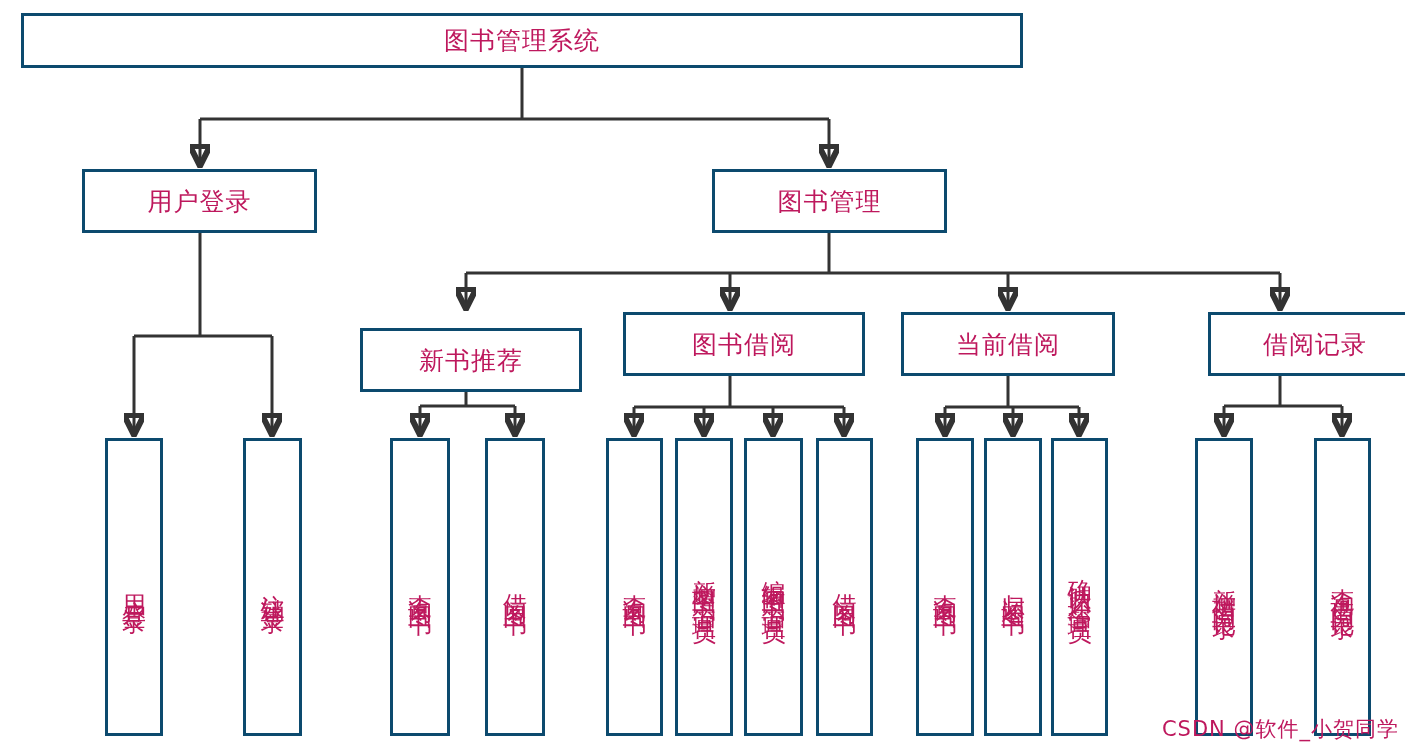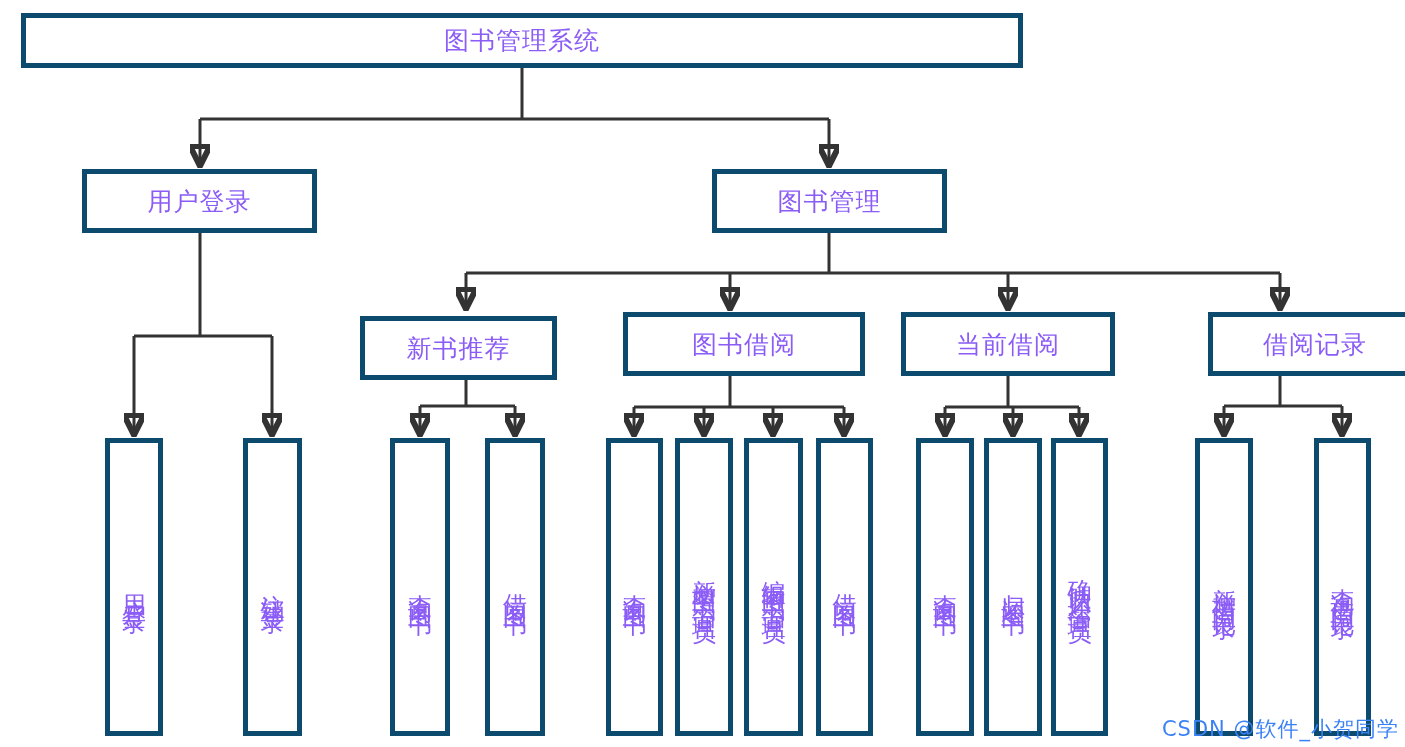--- a/index.html
+++ b/index.html
@@ -21,26 +21,26 @@
     height: 747px;
   }
   .wires path {
     stroke: #333333;
     stroke-width: 3;
     fill: none;
   }
   .node {
     position: absolute;
     box-sizing: border-box;
-    border: 5px solid #0c4a6e;
+    border: 3px solid #0c4a6e;
     background: #ffffff;
     display: flex;
     align-items: center;
     justify-content: center;
-    color: #8b5cf6;
+    color: #be185d;
   }
   .node.h span {
     font-size: 25px;
     letter-spacing: 1px;
     white-space: nowrap;
   }
   .node.v {
     top: 438px;
     height: 298px;
   }
@@ -50,21 +50,21 @@
     font-size: 24px;
     letter-spacing: 6px;
     line-height: 1;
     white-space: nowrap;
   }
   .watermark {
     position: absolute;
     right: 6px;
     bottom: 4px;
     font-size: 21px;
-    color: #3b82f6;
+    color: #be185d;
     letter-spacing: 1px;
     z-index: 10;
     white-space: nowrap;
   }
 </style>
 </head>
 <body>
 
 <div class="diagram">
 
@@ -113,21 +113,21 @@
     <span>图书管理系统</span>
   </div>
 
   <div class="node h" style="left:82px; top:169px; width:235px; height:64px;">
     <span>用户登录</span>
   </div>
   <div class="node h" style="left:712px; top:169px; width:235px; height:64px;align-items:center;">
     <span>图书管理</span>
   </div>
 
-  <div class="node h" style="left:360px; top:316px; width:197px; height:64px;">
+  <div class="node h" style="left:360px; top:328px; width:222px; height:64px;">
     <span>新书推荐</span>
   </div>
   <div class="node h" style="left:623px; top:312px; width:242px; height:64px;">
     <span>图书借阅</span>
   </div>
   <div class="node h" style="left:901px; top:312px; width:214px; height:64px;">
     <span>当前借阅</span>
   </div>
   <div class="node h" style="left:1208px; top:312px; width:214px; height:64px;">
     <span>借阅记录</span>

